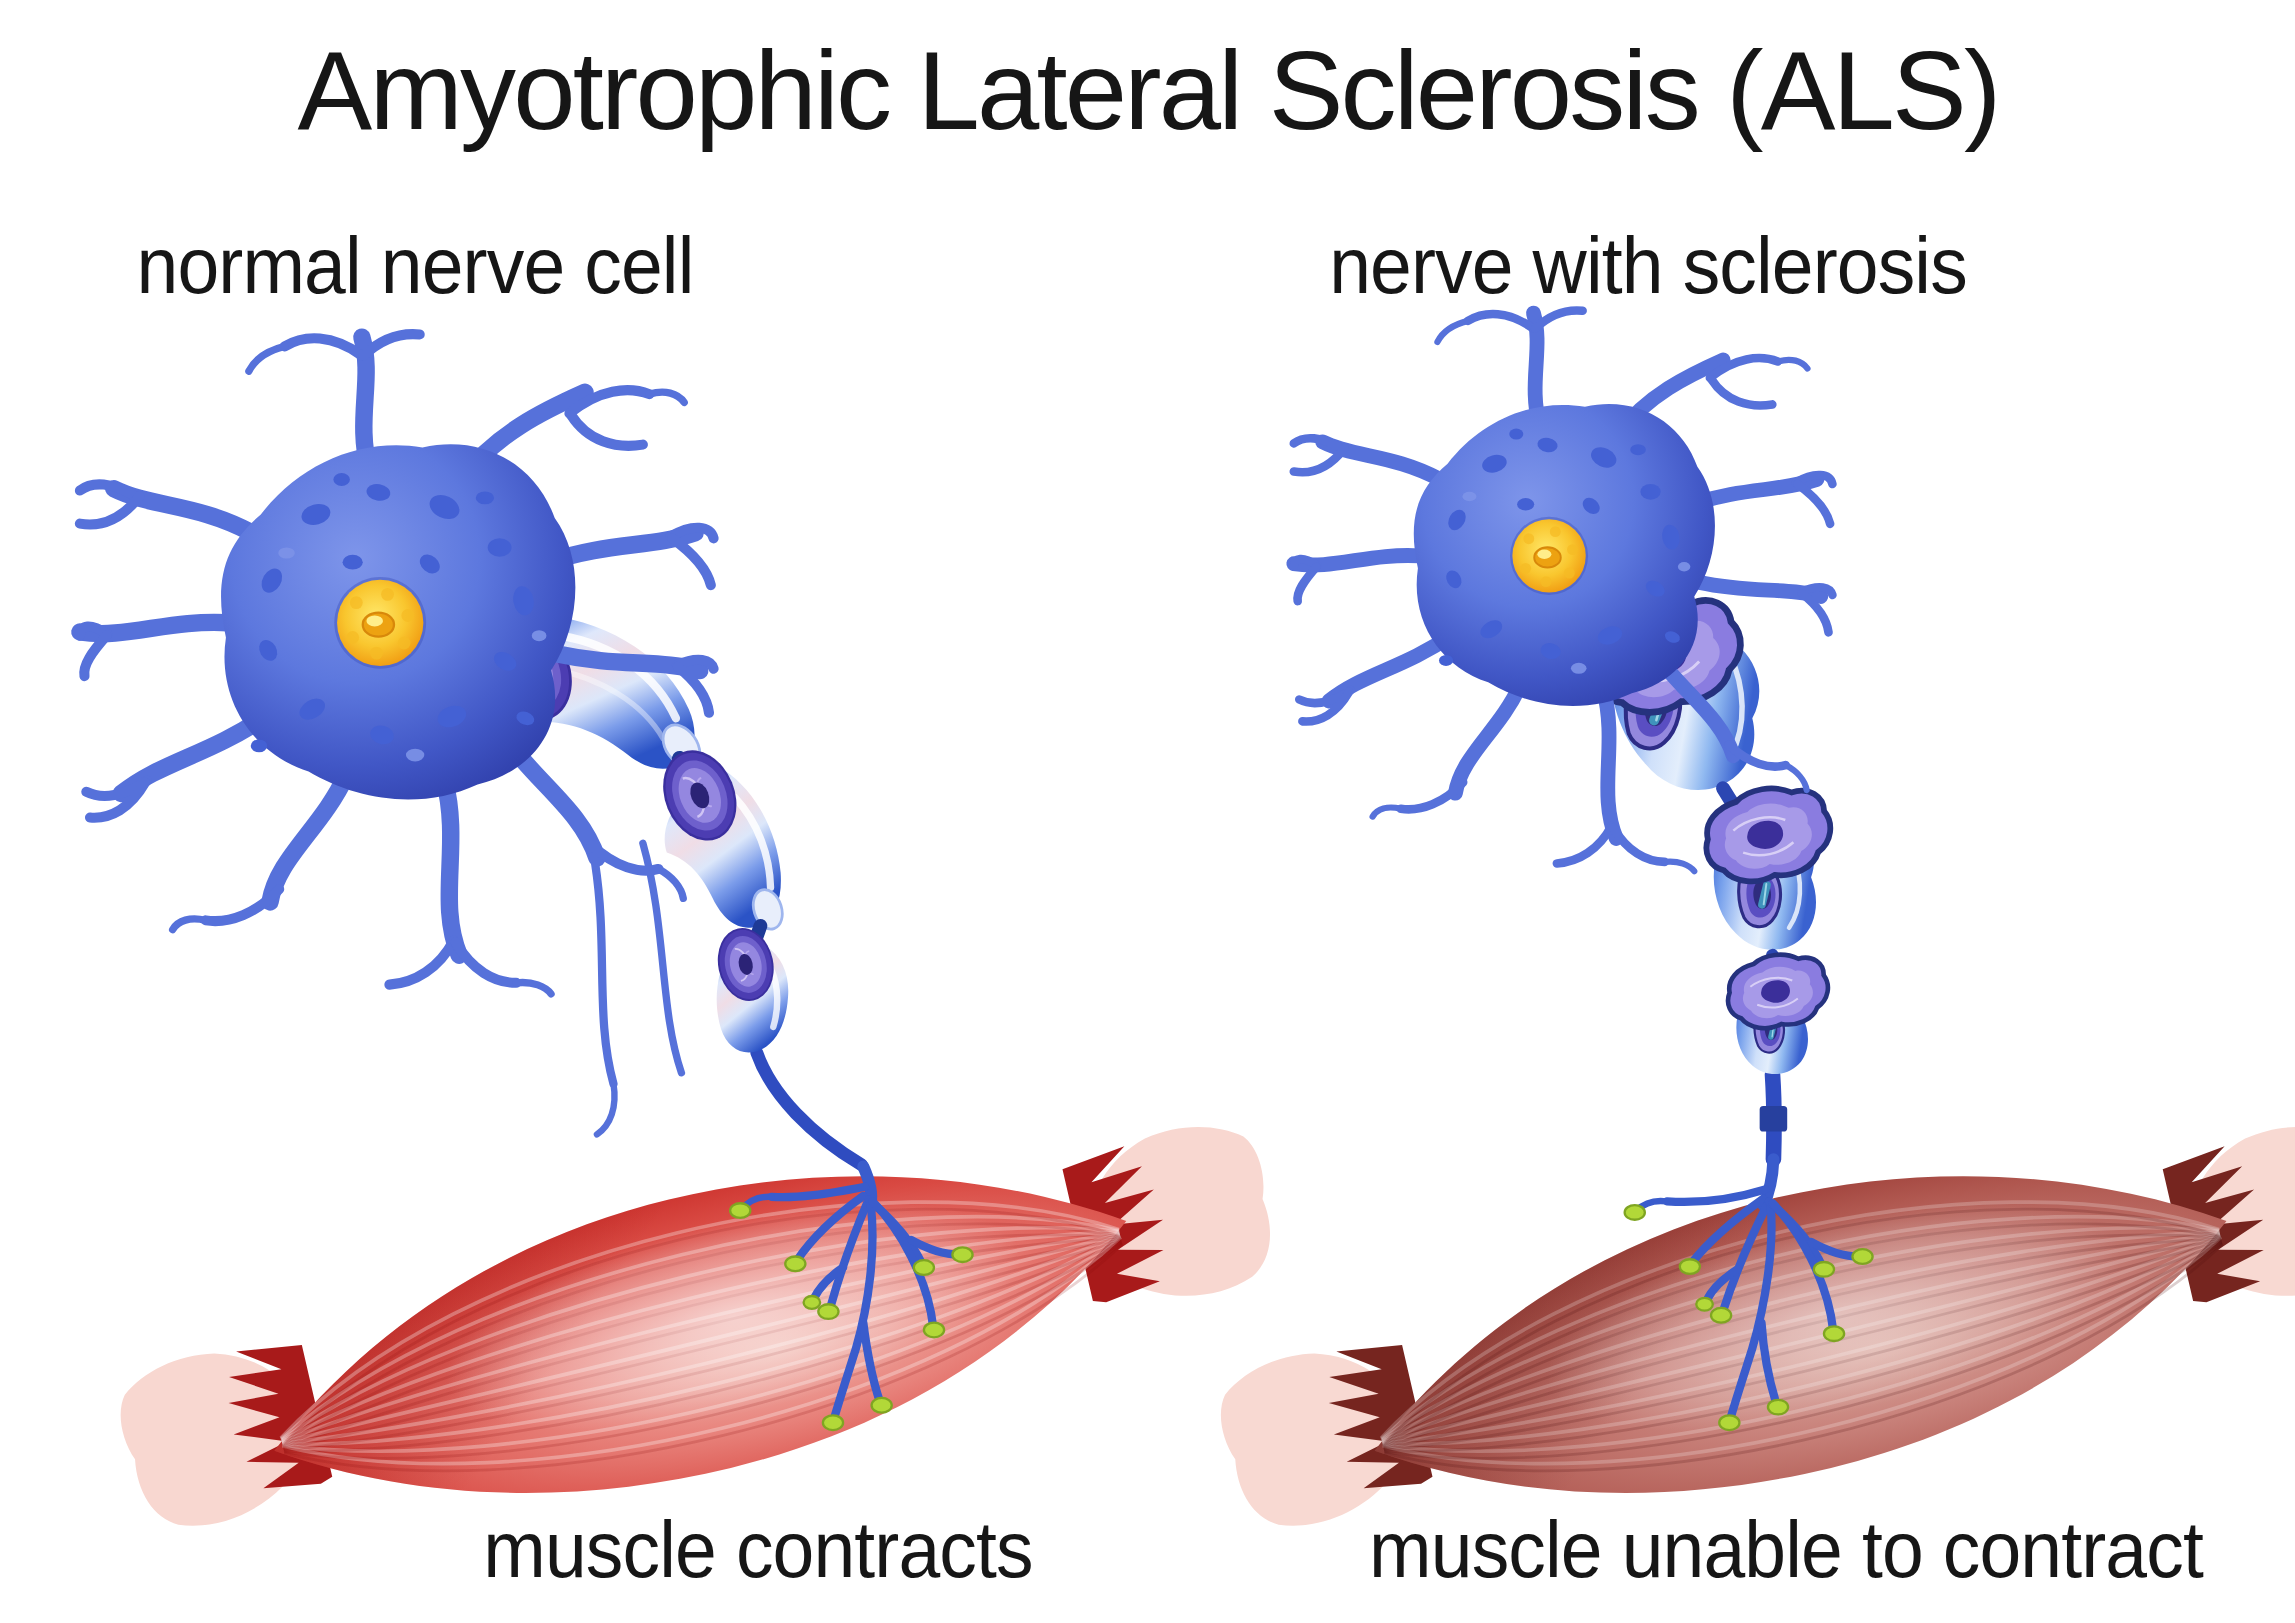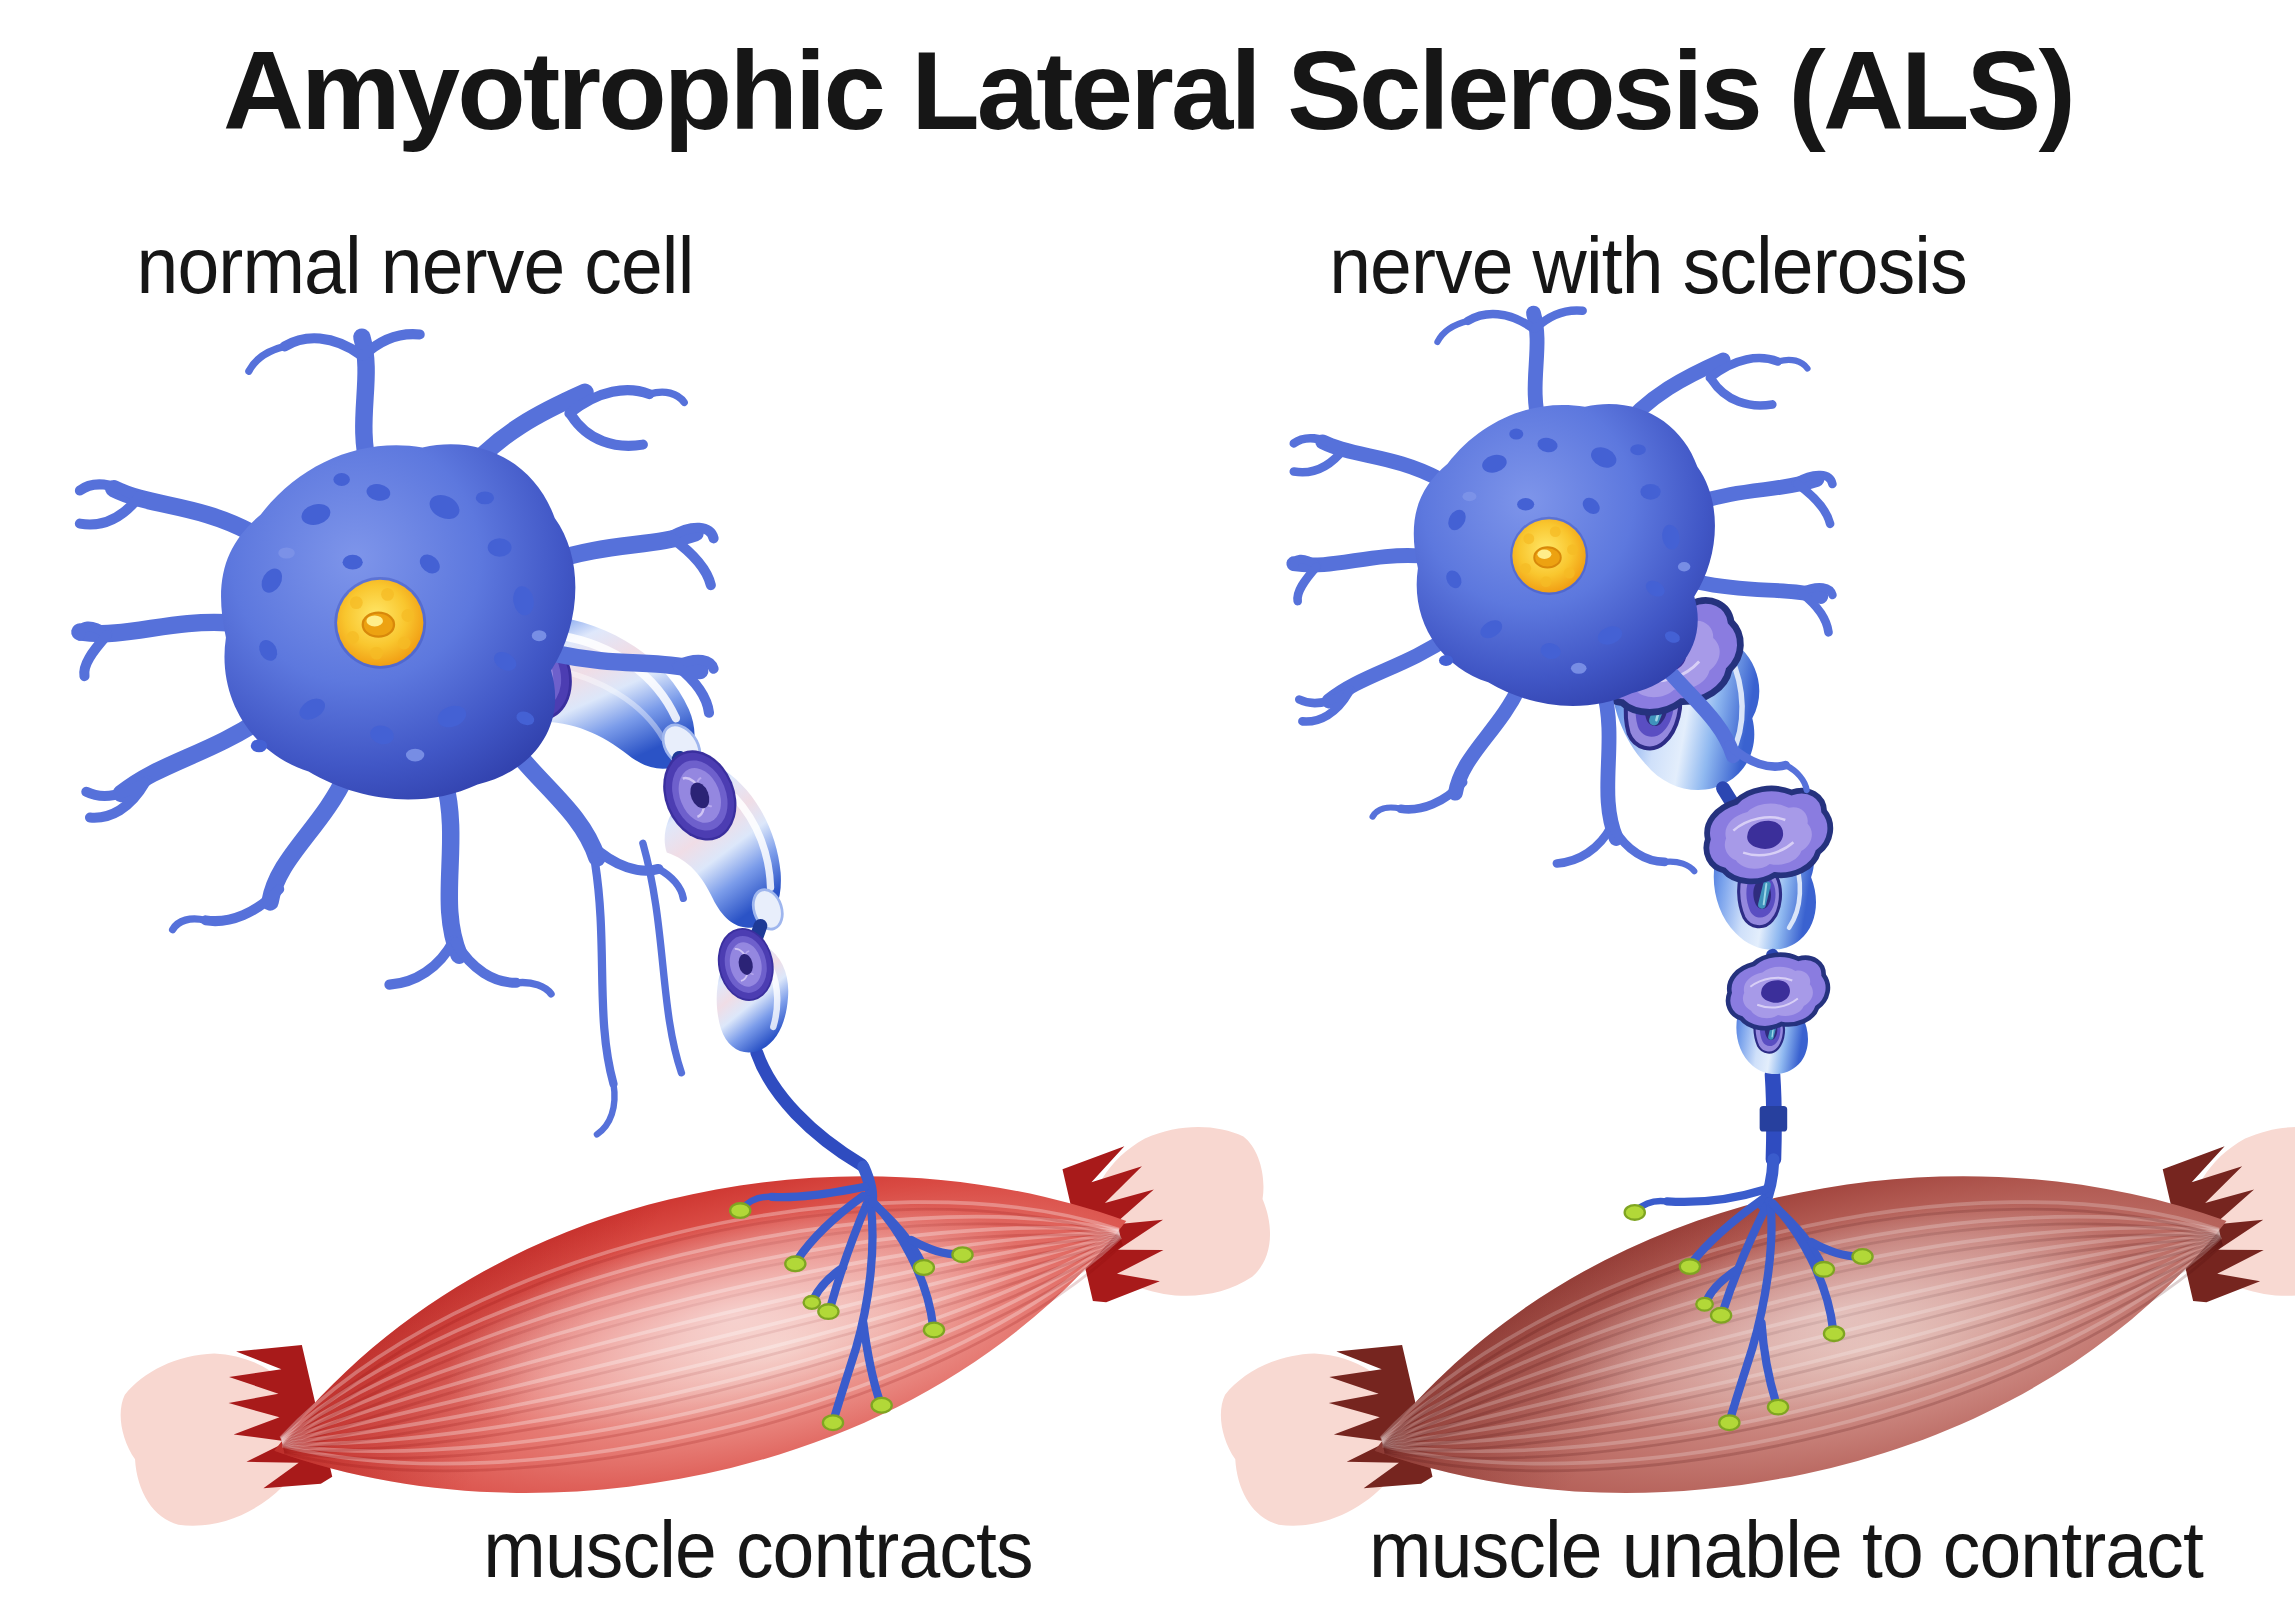--- a/index.html
+++ b/index.html
@@ -5,21 +5,21 @@
   html,body{margin:0;padding:0;background:#ffffff;}
   body{
     width:2296px;height:1624px;position:relative;overflow:hidden;
     font-family:"Liberation Sans","DejaVu Sans",sans-serif;
     color:var(--text-color,#161616);
   }
   .stage{position:absolute;inset:0;}
   .art{position:absolute;left:0;top:0;width:2296px;height:1624px;}
   .title{
     position:absolute;top:26px;left:50%;transform:translateX(-50%);
-    font-size:112px;font-weight:bold;letter-spacing:-2.8px;white-space:nowrap;
+    font-size:112px;font-weight:normal;letter-spacing:-2.8px;white-space:nowrap;
   }
   .lbl{
     position:absolute;font-size:79px;font-weight:400;letter-spacing:-0.9px;
     white-space:nowrap;transform:translateX(-50%) scaleX(.95);
   }
   .lbl.top-left {left:415px;top:220px;}
   .lbl.top-right{left:1648px;top:220px;}
   .lbl.bot-left {left:758px;top:1504px;}
   .lbl.bot-right{left:1786px;top:1504px;}
 </style>

